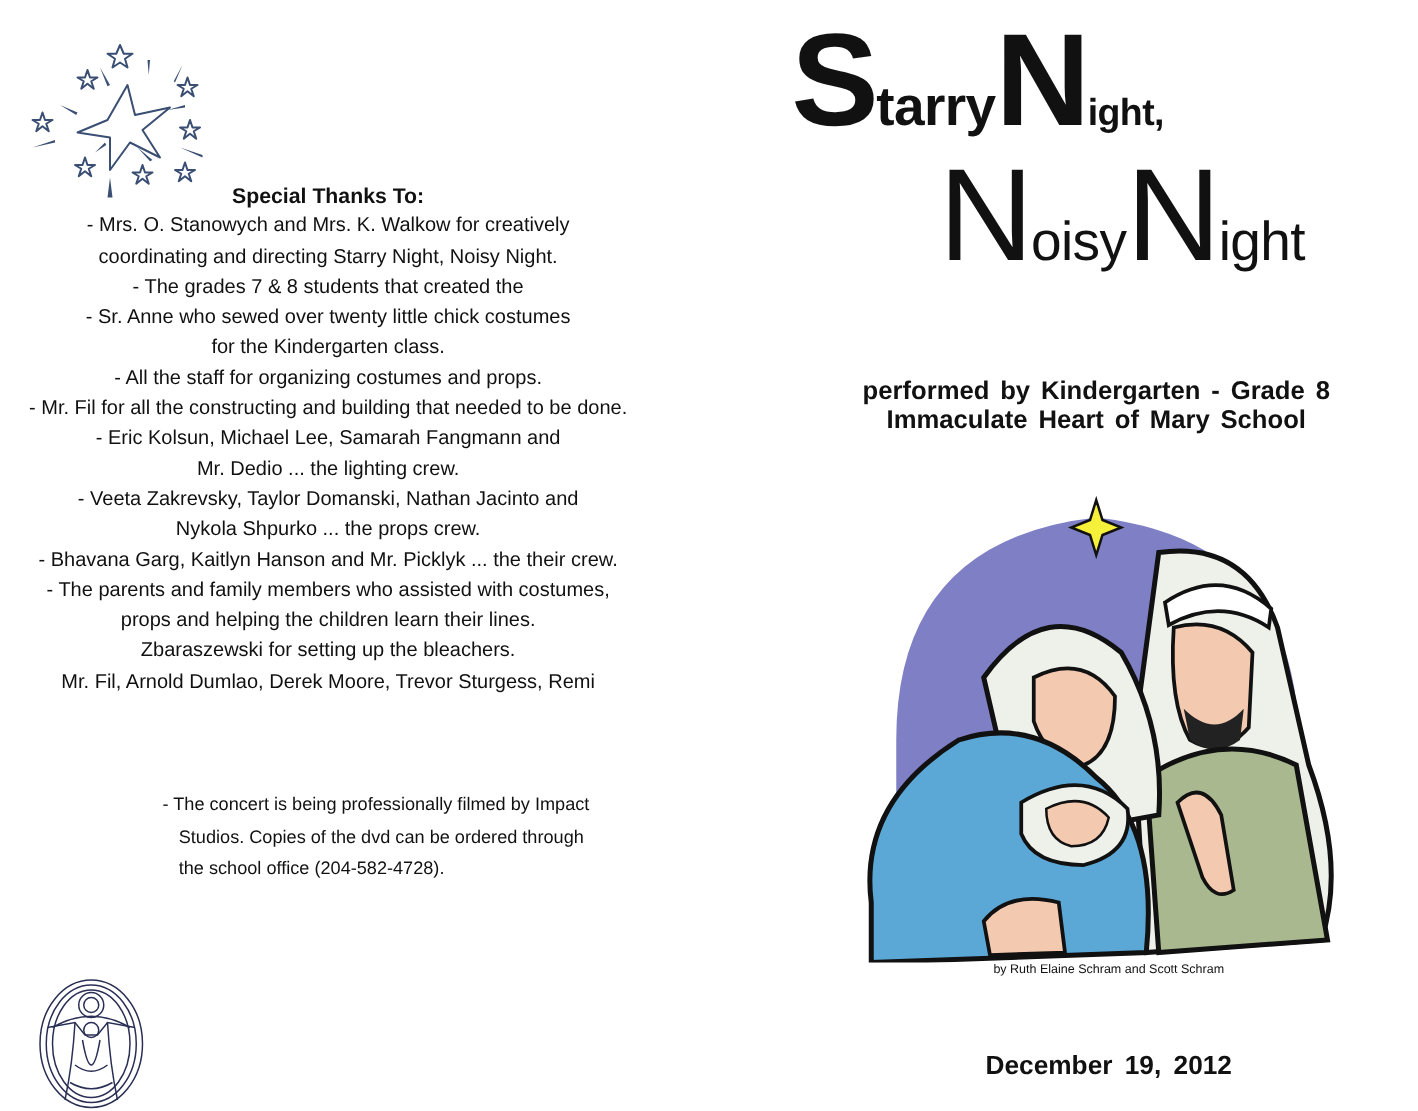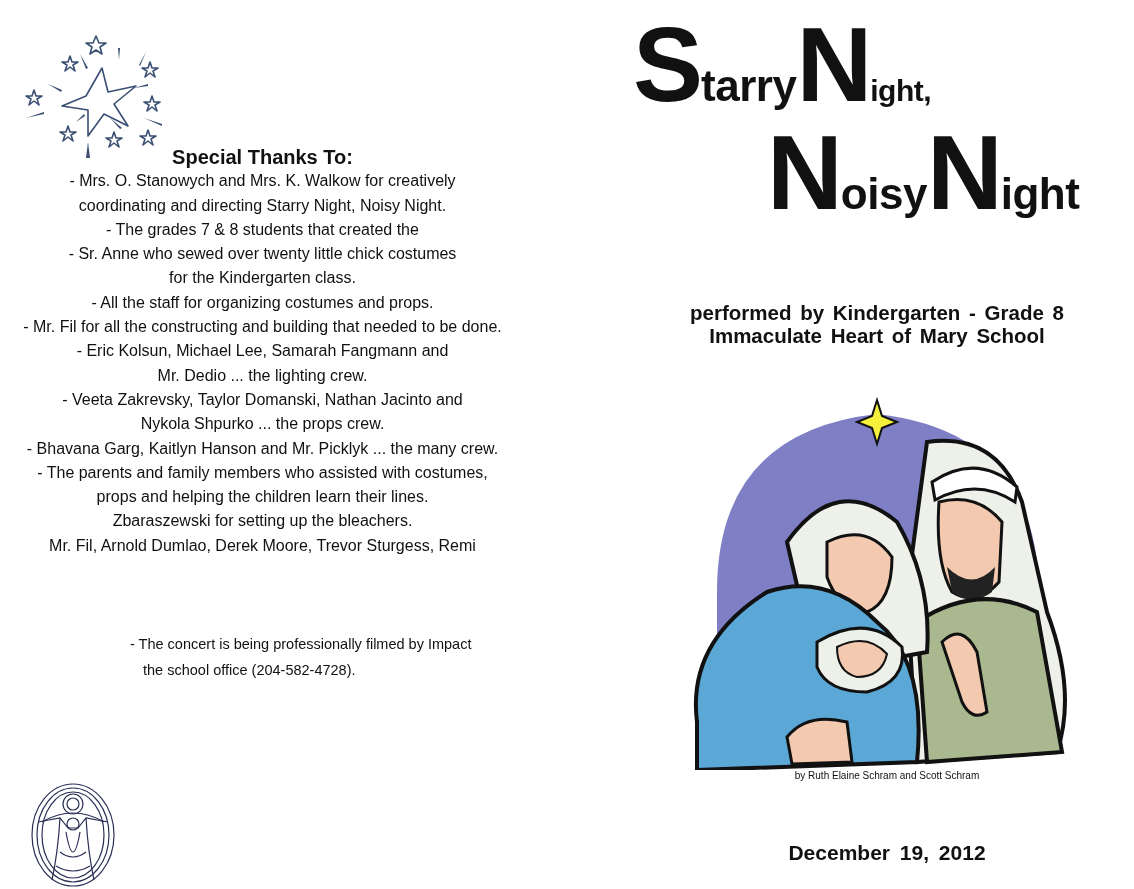--- a/index.html
+++ b/index.html
@@ -42,21 +42,21 @@
       position: absolute;
       left: 0;
       top: 145px;
       width: 525px;
       text-align: center;
       font-size: 16px;
       line-height: 24.3px;
     }
     .thanks-heading {
       font-weight: bold;
-      font-size: 20px;
+      font-size: 17px;
       margin-bottom: 0;
     }
     .thanks-line {
       white-space: nowrap;
     }
     .note {
       position: absolute;
       left: 130px;
       top: 632px;
       width: 400px;
@@ -90,24 +90,24 @@
     .title-line1 {
       position: absolute;
       left: 66px;
       top: 12px;
       white-space: nowrap;
       font-weight: bold;
       line-height: 1;
     }
     .title-line2 {
       position: absolute;
-      left: 200px;
+      left: 184px;
       top: 120px;
       white-space: nowrap;
-      font-weight: bold;
+      font-weight: normal;
       line-height: 1;
     }
     .subtitle {
       position: absolute;
       left: 80px;
       top: 301px;
       width: 460px;
       text-align: center;
       font-weight: bold;
       font-size: 20.5px;
@@ -180,29 +180,30 @@
     <div class="thanks-line">coordinating and directing Starry Night, Noisy Night.</div>
     <div class="thanks-line">- The grades 7 &amp; 8 students  that created the</div>
     <div class="thanks-line">- Sr. Anne who sewed over twenty little chick costumes</div>
     <div class="thanks-line">for the Kindergarten class.</div>
     <div class="thanks-line">-  All the staff for organizing costumes and props.</div>
     <div class="thanks-line">- Mr. Fil for all the constructing and building that needed to be done.</div>
     <div class="thanks-line">-  Eric Kolsun, Michael Lee, Samarah Fangmann and</div>
     <div class="thanks-line">Mr. Dedio ... the lighting crew.</div>
     <div class="thanks-line">- Veeta Zakrevsky, Taylor Domanski, Nathan Jacinto and</div>
     <div class="thanks-line">Nykola Shpurko ... the props crew.</div>
-    <div class="thanks-line">- Bhavana Garg, Kaitlyn Hanson and Mr. Picklyk ... the many crew.</div>
+    <div class="thanks-line">- Bhavana Garg, Kaitlyn Hanson and Mr. Picklyk ... the their crew.</div>
     <div class="thanks-line">- The parents and family members who assisted with costumes,</div>
     <div class="thanks-line">props and helping the children learn their lines.</div>
     <div class="thanks-line">Zbaraszewski for setting up the bleachers.</div>
     <div class="thanks-line">Mr. Fil, Arnold Dumlao, Derek Moore, Trevor Sturgess, Remi</div>
   </div>
 
   <div class="note">
     <div class="note-line">-  The concert is being professionally filmed by Impact</div>
+    <div class="note-line indent">Studios.  Copies of the dvd can be ordered through</div>
     <div class="note-line indent">the school office (204-582-4728).</div>
   </div>
 
   <svg class="crest" viewBox="0 0 86 106">
     <g fill="none" stroke="#2a2f55" stroke-width="1.2">
       <ellipse cx="43" cy="53" rx="41" ry="51"></ellipse>
       <ellipse cx="43" cy="53" rx="36" ry="47"></ellipse>
       <ellipse cx="43" cy="53" rx="31" ry="43"></ellipse>
       <path d="M12,40 Q43,22 74,40"></path>
 

